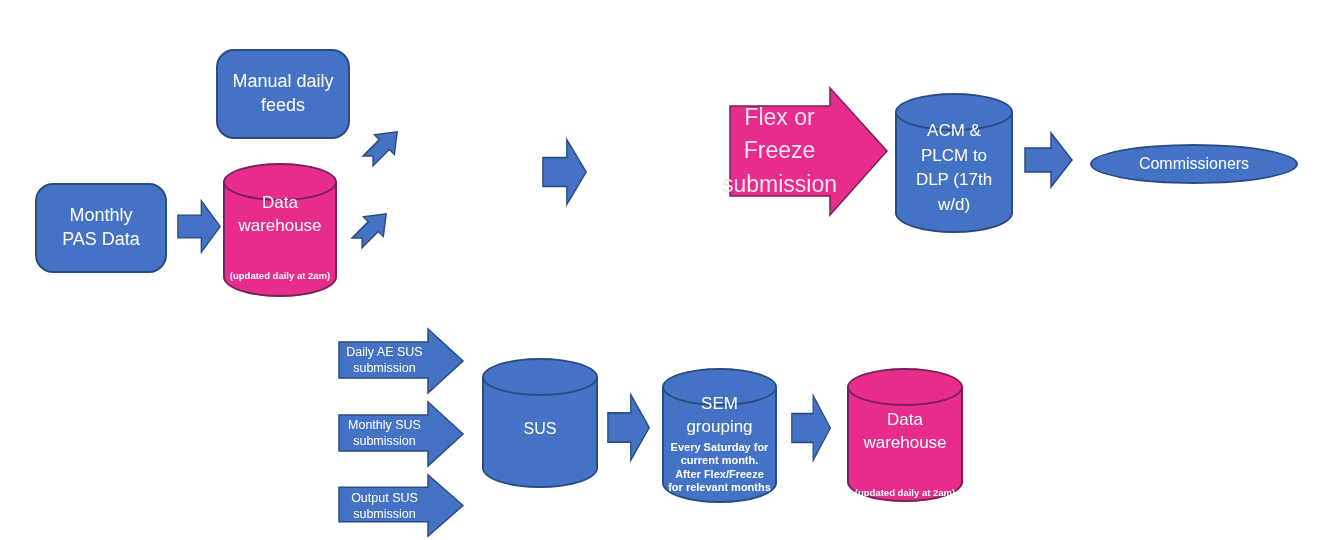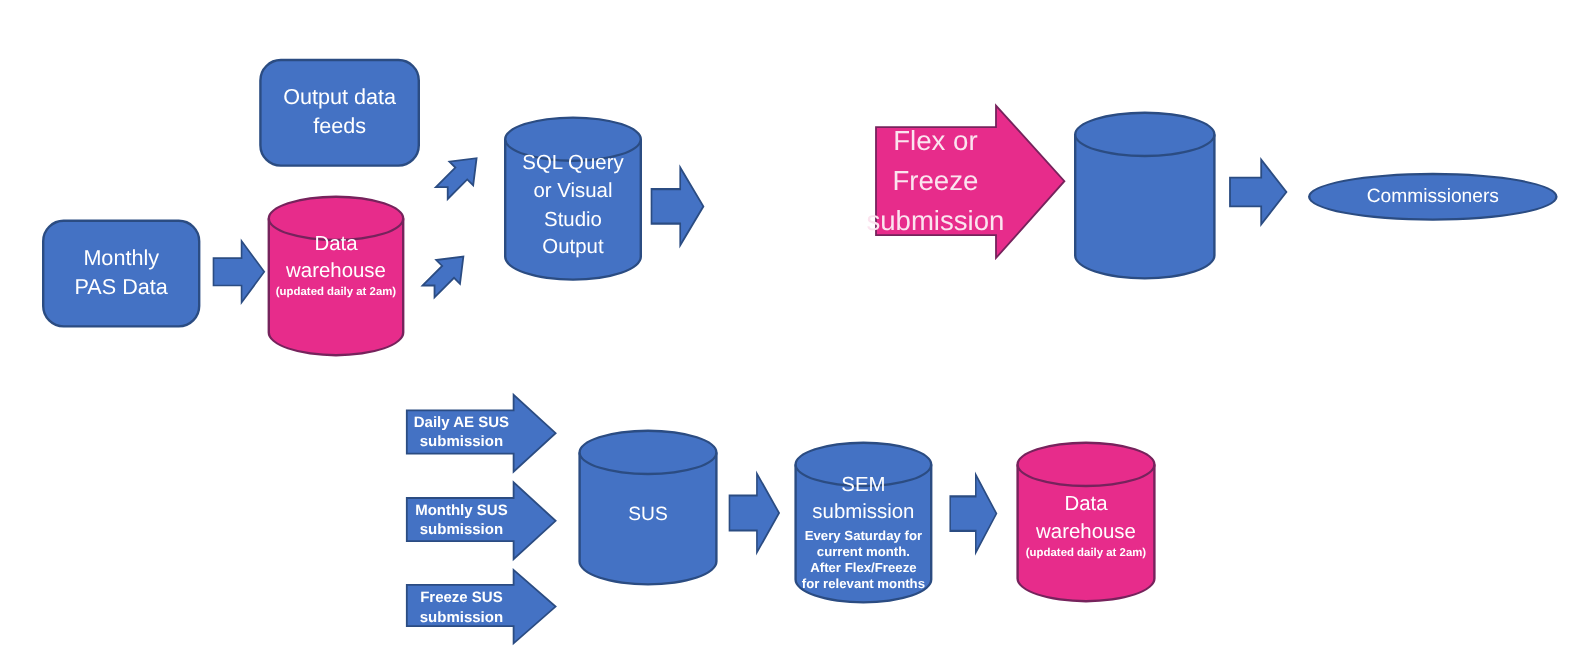--- a/index.html
+++ b/index.html
@@ -40,21 +40,21 @@
     box-sizing:border-box;z-index:1;
     border-radius:0 0 50% 50% / 0 0 20px 20px;
   }
   .cyl.blue .cyl-top,.cyl.blue .cyl-body{background:var(--blue);border:2px solid var(--blue-border);}
   .cyl.pink .cyl-top,.cyl.pink .cyl-body{background:var(--pink);border:2px solid var(--pink-border);}
   .cyl .cyl-content{
     position:absolute;left:0;right:0;z-index:3;
     text-align:center;color:var(--white-text);
   }
   .cyl-title{font-size:17px;line-height:1.38;white-space:pre-line;}
-  .cyl-subtitle{font-size:9.5px;font-weight:bold;line-height:1.25;white-space:pre-line;}
+  .cyl-subtitle{font-size:9.5px;font-weight:bold;line-height:1.25;white-space:pre-line;margin-top:32px;}
   .cyl-note{font-size:15.5px;line-height:1.3;white-space:pre-line;margin-top:1px;}
   .cyl-note-small{font-size:11px;font-weight:bold;line-height:1.22;white-space:pre-line;margin-top:2px;}
 
   
   svg.arrow{position:absolute;overflow:visible;}
   .arrow-blue path{fill:var(--blue);stroke:var(--blue-border);stroke-width:1.5;}
   .arrow-pink path{fill:var(--pink);stroke:var(--pink-border);stroke-width:1.5;}
   .diag{transform:rotate(-45deg);}
 
   
@@ -63,21 +63,21 @@
     position:absolute;left:0;top:21px;width:103px;height:90px;
     display:flex;align-items:center;justify-content:center;text-align:center;
     color:var(--pink-arrow-text);font-size:23px;line-height:1.45;white-space:pre-line;z-index:2;
   }
 
   
   .banner{position:absolute;}
   .banner .banner-text{
     position:absolute;left:2px;top:15px;width:89px;height:36px;
     display:flex;align-items:center;justify-content:center;text-align:center;
-    color:var(--white-text);font-size:12.5px;font-weight:700;line-height:1.28;
+    color:var(--white-text);font-size:12.5px;font-weight:400;line-height:1.28;
     white-space:pre-line;z-index:2;
   }
 </style>
 </head>
 <body>
 
 <div class="canvas">
 
   <div class="shape rounded" style="left:35px;top:183px;width:132px;height:90px;">
     <span class="label fs18">Monthly
@@ -92,59 +92,55 @@
     <div class="cyl-body"></div>
     <div class="cyl-top"></div>
     <div class="cyl-content" style="top:28px;">
       <div class="cyl-title">Data
 warehouse</div>
       <div class="cyl-subtitle">(updated daily at 2am)</div>
     </div>
   </div>
 
   <div class="shape rounded" style="left:216px;top:49px;width:134px;height:90px;">
-    <span class="label fs18">Output data
+    <span class="label fs18">Manual daily
 feeds</span>
   </div>
 
   <svg class="arrow arrow-blue diag" style="left:361px;top:130px;" width="44" height="32" viewBox="0 0 44 32" preserveAspectRatio="none">
     <path d="M1 9 L24 9 L24 2 L42 16 L24 30 L24 23 L1 23 L8 16 Z"></path>
   </svg>
   <svg class="arrow arrow-blue diag" style="left:350px;top:212px;" width="44" height="32" viewBox="0 0 44 32" preserveAspectRatio="none">
     <path d="M1 9 L24 9 L24 2 L42 16 L24 30 L24 23 L1 23 L8 16 Z"></path>
   </svg>
 
-  <div class="cyl blue" style="left:420px;top:97px;width:115px;height:137px;">
-    <div class="cyl-body"></div>
-    <div class="cyl-top"></div>
-    <div class="cyl-content" style="top:27px;">
-      <div class="cyl-title">SQL Query
-or Visual
-Studio
-Output</div>
-    </div>
-  </div>
 
   <svg class="arrow arrow-blue" style="left:542px;top:136px;" width="46" height="72" viewBox="0 0 50 60" preserveAspectRatio="none">
     <path d="M1 18 L27 18 L27 3 L48 30 L27 57 L27 42 L1 42 Z"></path>
   </svg>
 
 
   <div class="flex-arrow" style="left:728px;top:85px;width:162px;height:133px;">
     <svg class="arrow arrow-pink" style="left:0;top:0;" width="162" height="133" viewBox="0 0 162 133" preserveAspectRatio="none">
       <path d="M2 21 L102 21 L102 3 L159 66 L102 130 L102 111 L2 111 Z"></path>
     </svg>
     <div class="flex-text">Flex or
 Freeze
 submission</div>
   </div>
 
   <div class="cyl blue" style="left:895px;top:93px;width:118px;height:140px;">
     <div class="cyl-body"></div>
     <div class="cyl-top"></div>
+    <div class="cyl-content" style="top:26px;">
+      <div class="cyl-title" style="line-height:1.45;">ACM &amp;
+PLCM to
+DLP (17th
+w/d)</div>
+    </div>
   </div>
 
   <svg class="arrow arrow-blue" style="left:1024px;top:130px;" width="50" height="60" viewBox="0 0 50 60" preserveAspectRatio="none">
     <path d="M1 18 L27 18 L27 3 L48 30 L27 57 L27 42 L1 42 Z"></path>
   </svg>
 
   <div class="shape ellipse" style="left:1090px;top:144px;width:208px;height:40px;">
     <span class="label fs16">Commissioners</span>
   </div>
 
@@ -161,42 +157,42 @@
       <path d="M1 15 L90 15 L90 2 L125 34 L90 66 L90 51 L1 51 Z"></path>
     </svg>
     <div class="banner-text">Monthly SUS
 submission</div>
   </div>
 
   <div class="banner" style="left:338px;top:473px;width:127px;height:65px;">
     <svg class="arrow arrow-blue" style="left:0;top:0;" width="127" height="65" viewBox="0 0 127 68" preserveAspectRatio="none">
       <path d="M1 15 L90 15 L90 2 L125 34 L90 66 L90 51 L1 51 Z"></path>
     </svg>
-    <div class="banner-text">Freeze SUS
+    <div class="banner-text">Output SUS
 submission</div>
   </div>
 
   <div class="cyl blue" style="left:482px;top:358px;width:116px;height:130px;">
     <div class="cyl-body"></div>
     <div class="cyl-top"></div>
     <div class="cyl-content" style="top:60px;">
       <div class="cyl-title" style="font-size:16px;">SUS</div>
     </div>
   </div>
 
   <svg class="arrow arrow-blue" style="left:607px;top:391px;" width="44" height="73" viewBox="0 0 50 60" preserveAspectRatio="none">
     <path d="M1 18 L27 18 L27 3 L48 30 L27 57 L27 42 L1 42 Z"></path>
   </svg>
 
   <div class="cyl blue" style="left:662px;top:368px;width:115px;height:135px;">
     <div class="cyl-body"></div>
     <div class="cyl-top"></div>
     <div class="cyl-content" style="top:24px;">
       <div class="cyl-title">SEM
-submission</div>
+grouping</div>
       <div class="cyl-note-small">Every Saturday for
 current month.
 After Flex/Freeze
 for relevant months</div>
     </div>
   </div>
 
   <svg class="arrow arrow-blue" style="left:791px;top:392px;" width="41" height="72" viewBox="0 0 50 60" preserveAspectRatio="none">
     <path d="M1 18 L27 18 L27 3 L48 30 L27 57 L27 42 L1 42 Z"></path>
   </svg>

